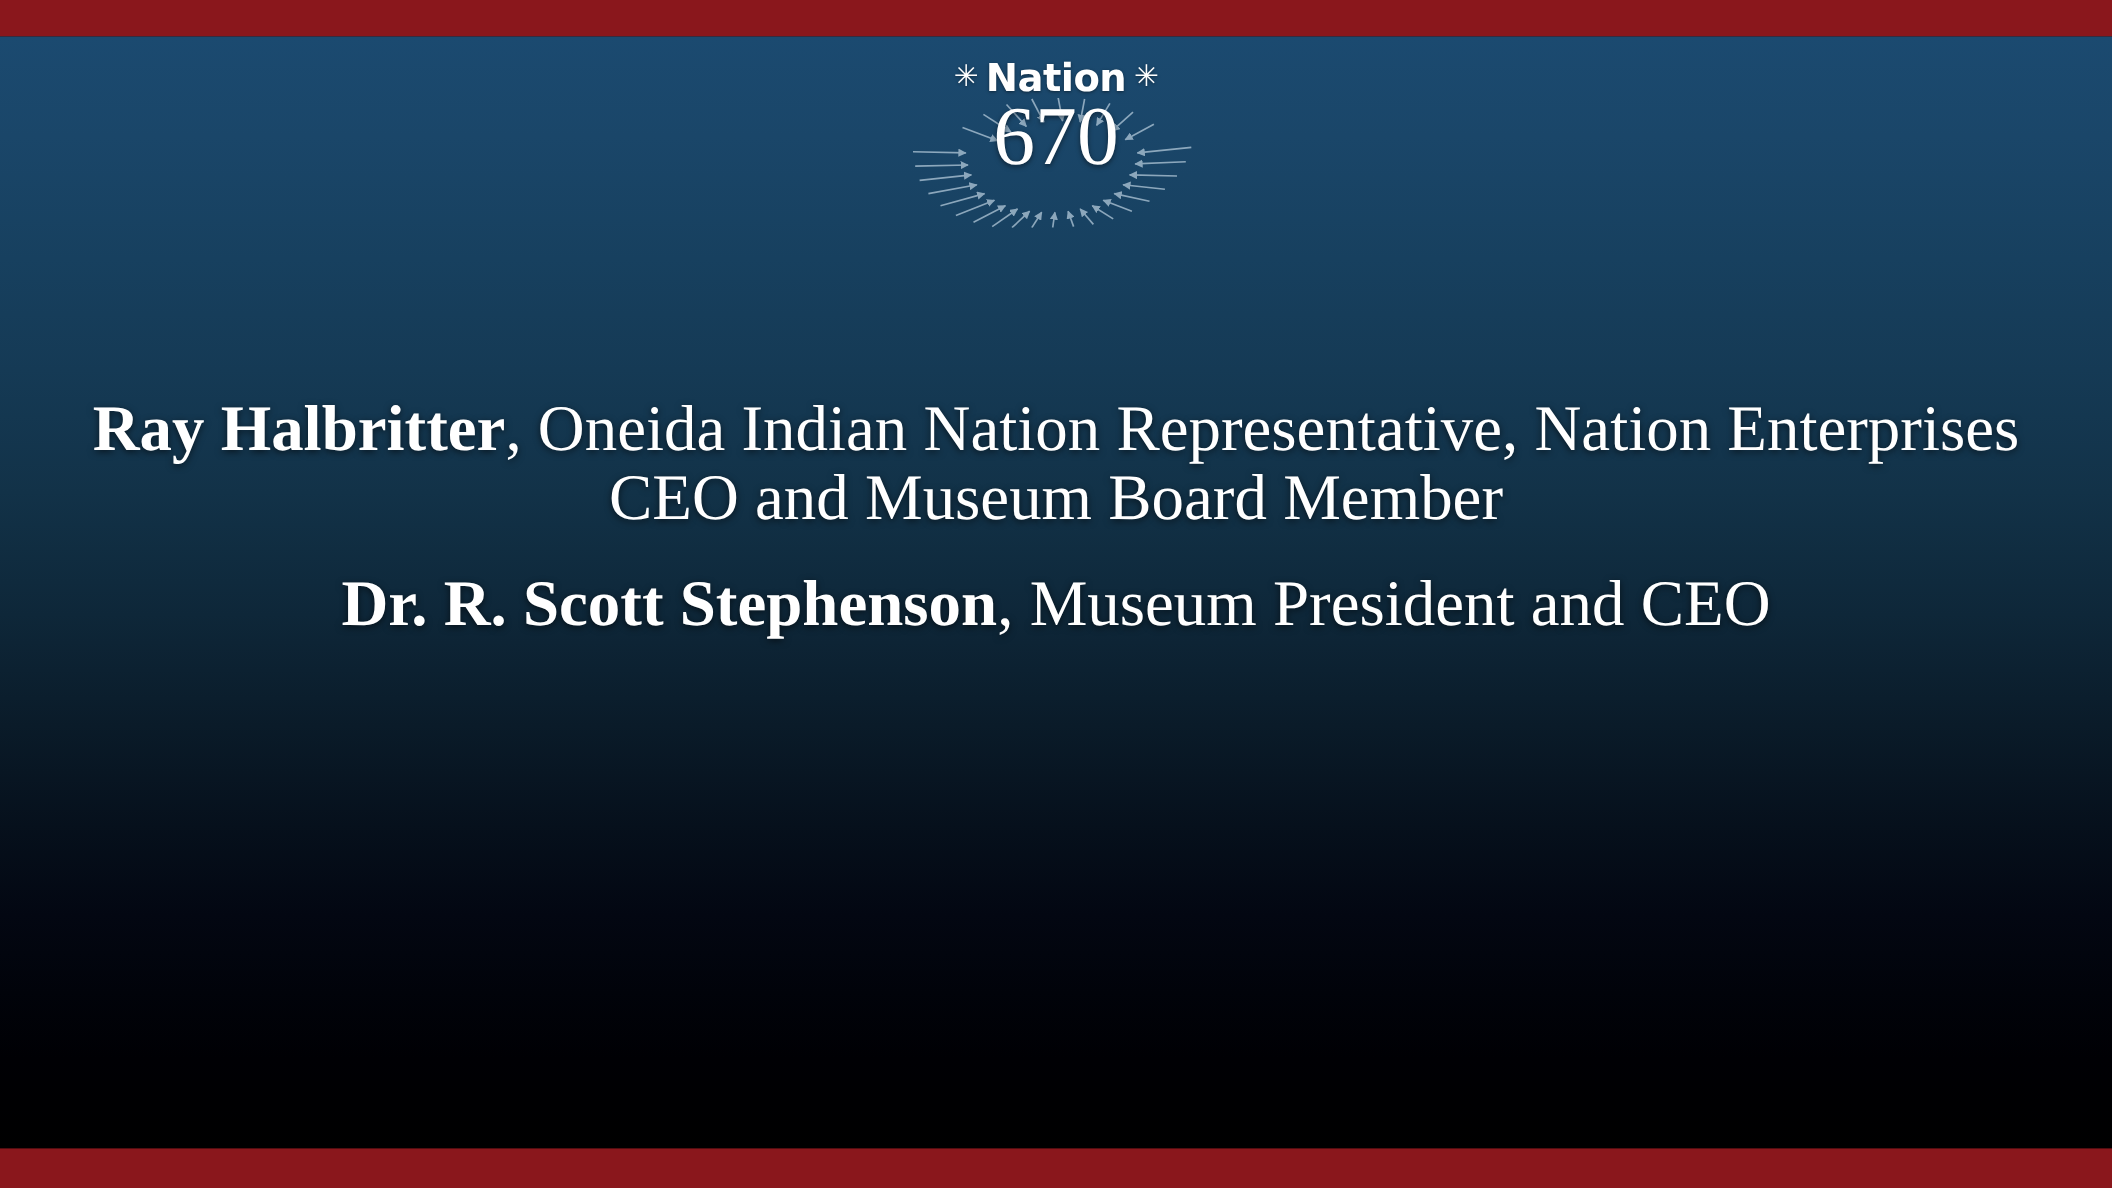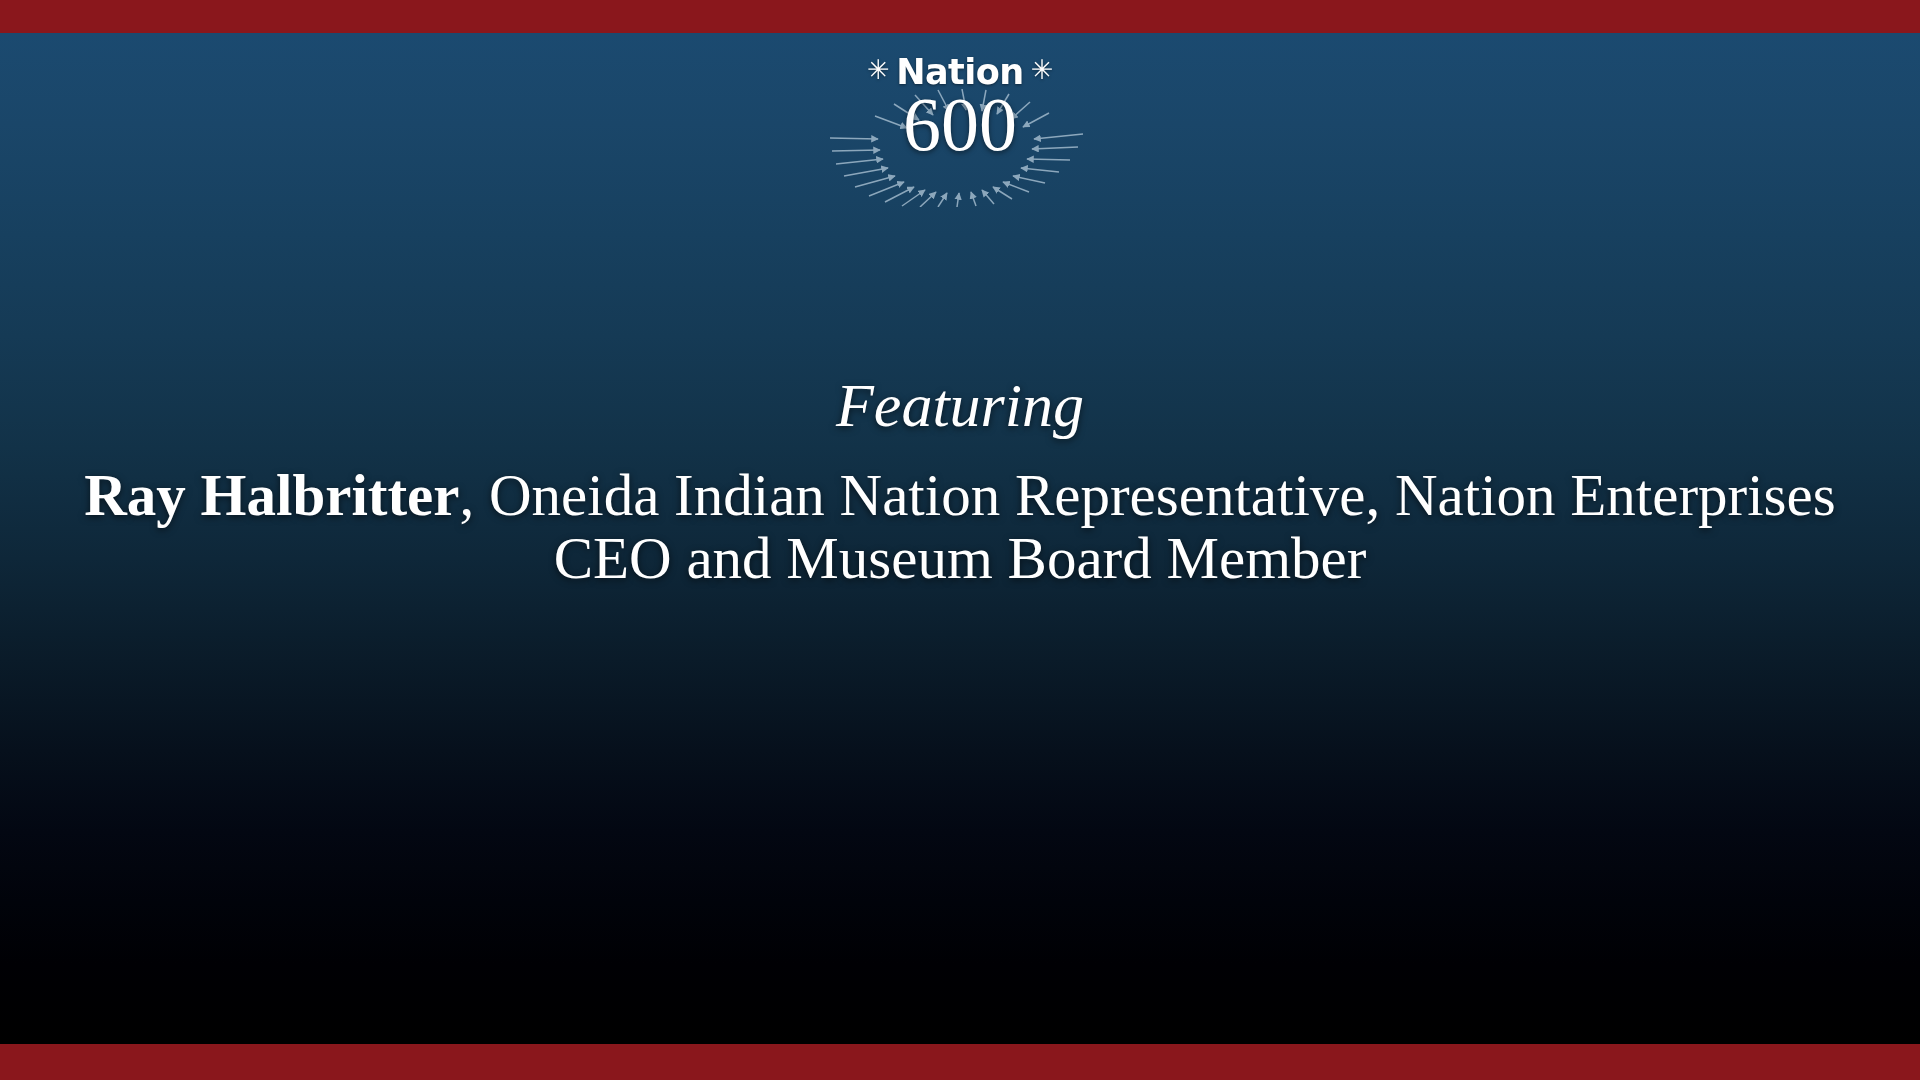--- a/index.html
+++ b/index.html
@@ -207,30 +207,32 @@
           <line x1="89" y1="6" x2="107" y2="26"></line>
           <line x1="68" y1="15" x2="93" y2="31"></line>
           <line x1="49" y1="27" x2="81" y2="39"></line>
         </g>
       </svg>
       <div class="logo-wordmark">
         <span class="logo-star">✳</span>
         <span>Nation</span>
         <span class="logo-star">✳</span>
       </div>
-      <div class="logo-number">600</div>
+      <div class="logo-number">670</div>
     </div>
 
     <h1 class="title">
     </h1>
 
-    <div class="featuring">Featuring</div>
 
     <div class="speakers">
       <div class="speaker">
         <span class="nm">Ray Halbritter</span><span class="rl">, Oneida Indian Nation Representative, Nation Enterprises CEO and Museum Board Member</span>
       </div>
+      <div class="speaker">
+        <span class="nm">Dr. R. Scott Stephenson</span><span class="rl">, Museum President and CEO</span>
+      </div>
     </div>
 
   </div>
 
   <div class="bar bottom"></div>
 </div>
 
 </body></html>

